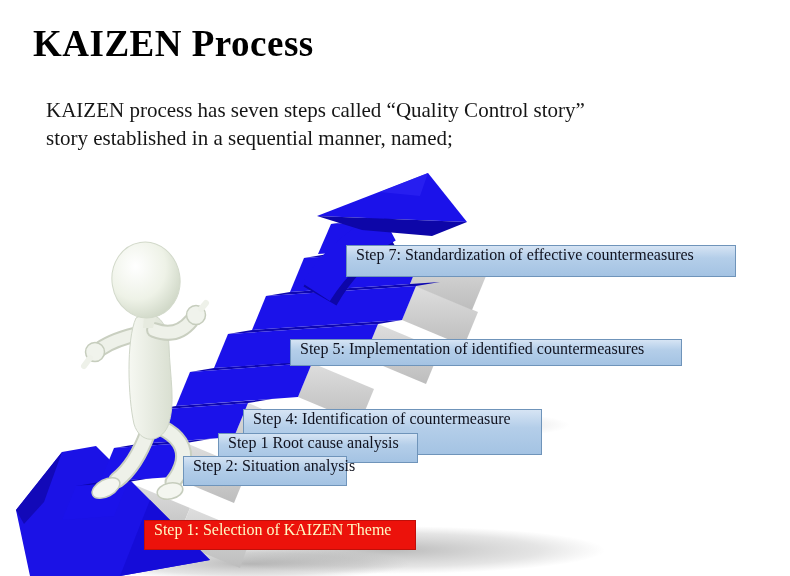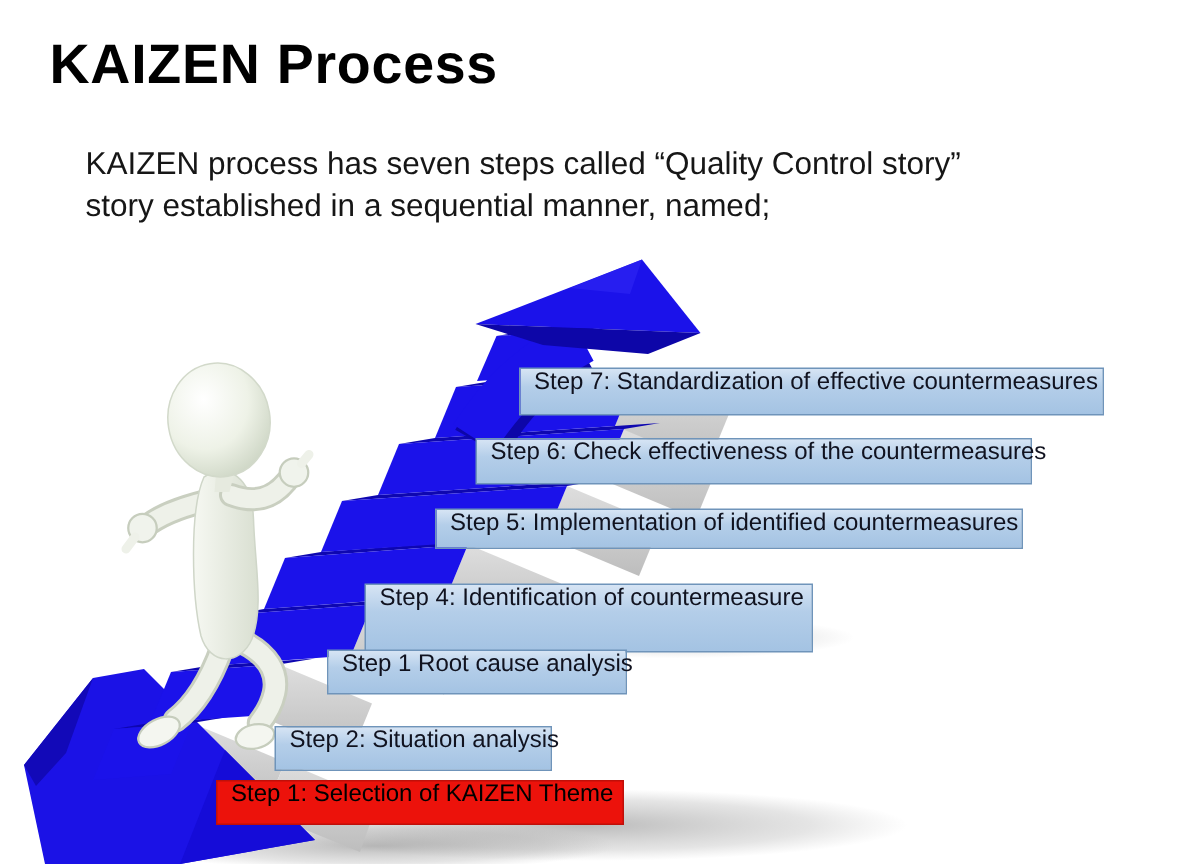--- a/index.html
+++ b/index.html
@@ -1,49 +1,49 @@
 <!DOCTYPE html>
 <html><head>
 <meta charset="utf-8">
 <style>
   html,body{margin:0;padding:0;background:#777;}
   .slide{
     position:relative;
     width:790px;height:576px;
     background:#ffffff;
     overflow:hidden;
-    font-family:Liberation Sans, sans-serif;
+    font-family:Liberation Serif, serif;
   }
   .title{
     position:absolute;left:33px;top:22px;
     font-size:37px;font-weight:bold;color:#000;
     letter-spacing:0.5px;
   }
   .intro{
-    position:absolute;left:57px;top:96px;
+    position:absolute;left:46px;top:96px;
     font-size:21px;color:#161616;line-height:28px;
     white-space:nowrap;
   }
   .gfx{position:absolute;left:0;top:0;z-index:1;}
   .step-box{
     position:absolute;z-index:3;box-sizing:border-box;
     background:linear-gradient(180deg,#d6e4f4 0%,#b4cee9 40%,#a4c3e3 100%);
     border:1px solid #6f94ba;
     color:#10121f;font-size:16px;
     padding-left:9px;white-space:nowrap;
     display:flex;
   }
   .s7{left:346px;top:245px;width:390px;height:32px}
   .s6{left:317px;top:292px;width:371px;height:31px}
   .s5{left:290px;top:339px;width:392px;height:27px}
-  .s4{left:243px;top:389px;width:299px;height:46px}
+  .s4{left:243px;top:409px;width:299px;height:46px}
   .s3{left:218px;top:433px;width:200px;height:30px}
-  .s2{left:183px;top:484px;width:185px;height:30px}
+  .s2{left:183px;top:456px;width:164px;height:30px}
   .s1{left:144px;top:520px;width:272px;height:30px;
-      background:#ec120b;border:1px solid #c00f09;color:#000000;}
+      background:#ec120b;border:1px solid #c00f09;color:#fef9c3;}
 </style>
 </head>
 <body>
 
 <div class="slide">
 
   <div class="title">KAIZEN Process</div>
 
   <div class="intro">
     <div>KAIZEN process has seven steps called “Quality Control story”</div>
@@ -148,23 +148,20 @@
       <path d="M 201,309 L 206,303" stroke="#eef1e9" stroke-width="6" stroke-linecap="round"></path>
 
       <path d="M 144,316 L 156,316 L 153,328 L 143,328 Z" fill="#e6eadf"></path>
       <ellipse cx="146" cy="280" rx="34" ry="38" transform="rotate(-9 146 280)" fill="url(#gHead)" stroke="#d2d9ca" stroke-width="1"></ellipse>
     </g>
   </svg>
 
   <div class="step-box s7">
     <span>Step 7: Standardization of effective countermeasures</span>
   </div>
-  <div class="step-box s6">
-    <span>Step 6: Check effectiveness of the countermeasures</span>
-  </div>
   <div class="step-box s5">
     <span>Step 5: Implementation of identified countermeasures</span>
   </div>
   <div class="step-box s4">
     <span>Step 4: Identification of countermeasure</span>
   </div>
   <div class="step-box s3">
     <span>Step 1 Root cause analysis</span>
   </div>
   <div class="step-box s2">

